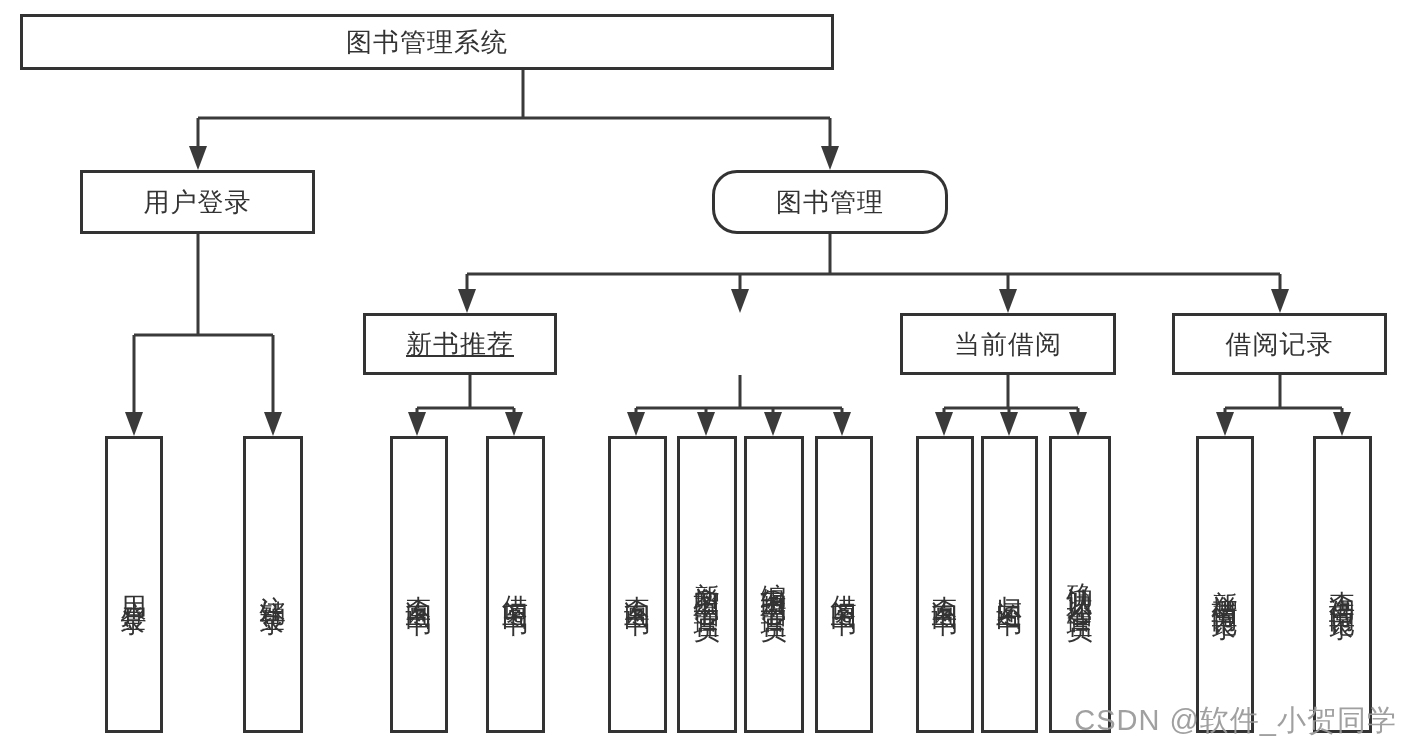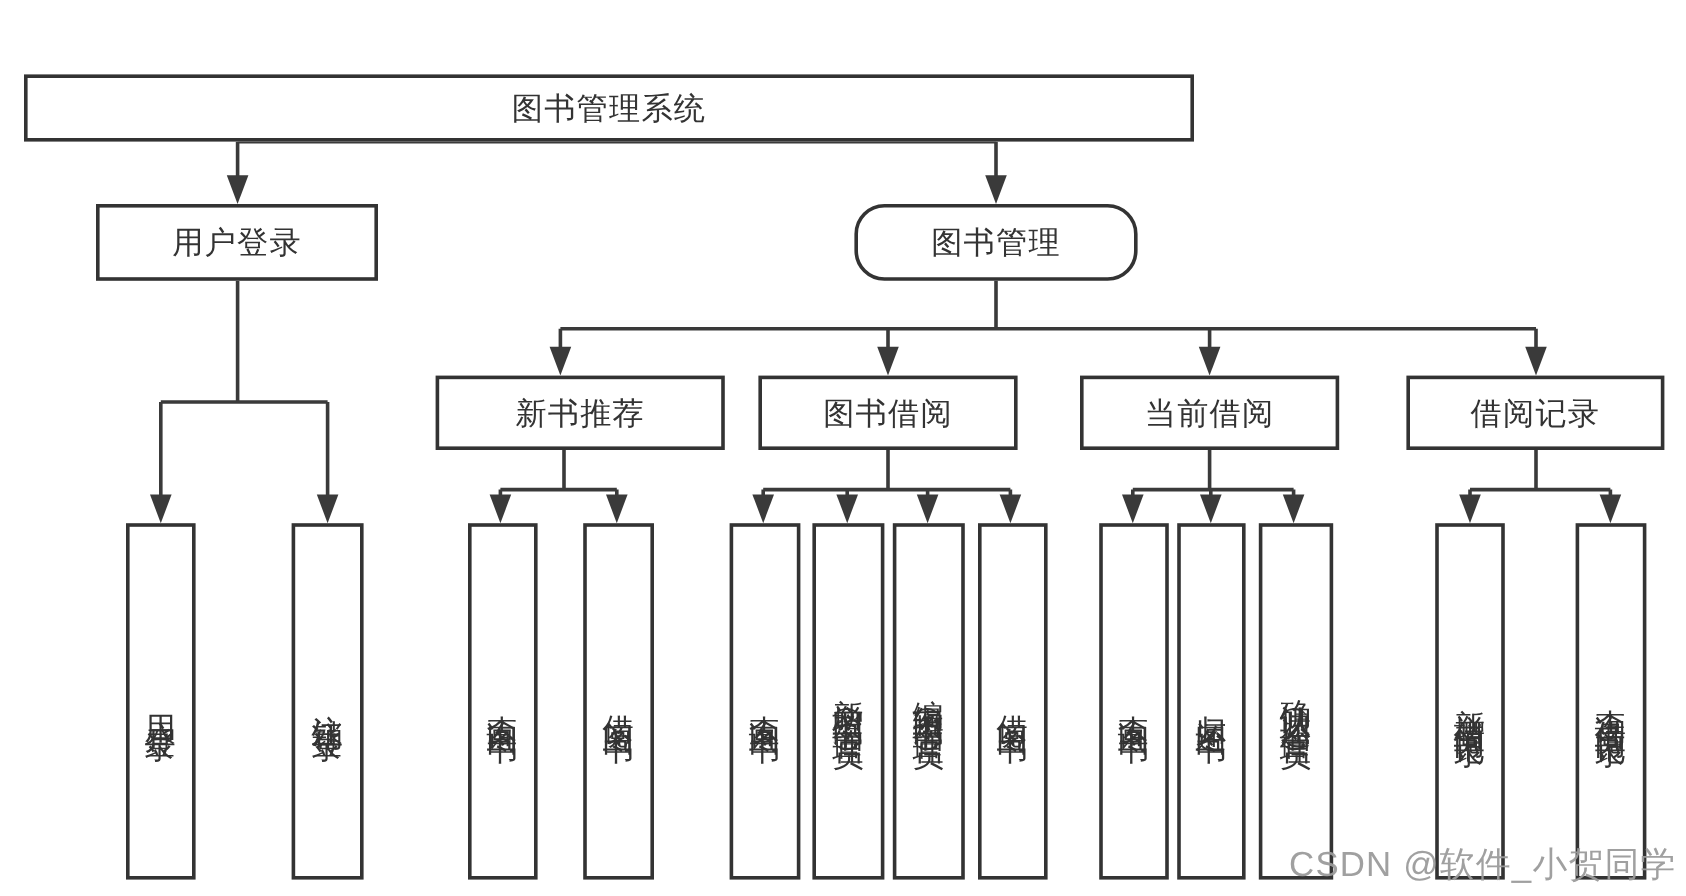--- a/index.html
+++ b/index.html
@@ -30,26 +30,26 @@
     white-space: nowrap;
   }
   .vtext {
     writing-mode: vertical-rl;
     text-orientation: mixed;
     line-height: 1;
     letter-spacing: 5px;
     font-size: 26px;
   }
   
-  .root     { left: 20px;   top: 14px;  width: 975px; height: 56px; margin-top: 48px; }
+  .root     { left: 20px;   top: 14px;  width: 814px; height: 56px; }
   
   .n-user   { left: 80px;   top: 170px; width: 235px;  height: 64px; }
   .n-book   { left: 712px;  top: 170px; width: 236px;  height: 64px; border-radius: 25px; }
   
-  .g-new    { left: 363px;  top: 313px; width: 241px;  height: 62px; }
+  .g-new    { left: 363px;  top: 313px; width: 194px;  height: 62px; text-decoration: underline; }
   .g-borrow { left: 632px;  top: 313px; width: 216px;  height: 62px; }
   .g-cur    { left: 900px;  top: 313px; width: 216px;  height: 62px; }
   .g-rec    { left: 1172px; top: 313px; width: 215px;  height: 62px; }
   
   .leaf     { top: 436px;   height: 297px; width: 58px; }
   .l-a1 { left: 105px; }
   .l-a2 { left: 243px;  width: 60px; }
   .l-b1 { left: 390px; }
   .l-b2 { left: 486px;  width: 59px; }
   .l-c1 { left: 608px;  width: 59px; }
@@ -115,21 +115,20 @@
       <polygon points="1333,412 1351,412 1342,436"></polygon>
     </g>
   </svg>
 
   <div class="box root">图书管理系统</div>
 
   <div class="box n-user">用户登录</div>
   <div class="box n-book">图书管理</div>
 
   <div class="box g-new">新书推荐</div>
-  <div class="box g-borrow">图书借阅</div>
   <div class="box g-cur">当前借阅</div>
   <div class="box g-rec">借阅记录</div>
 
   <div class="box leaf l-a1">
     <span class="vtext">用户登录</span>
   </div>
   <div class="box leaf l-a2">
     <span class="vtext">注销登录</span>
   </div>
 

